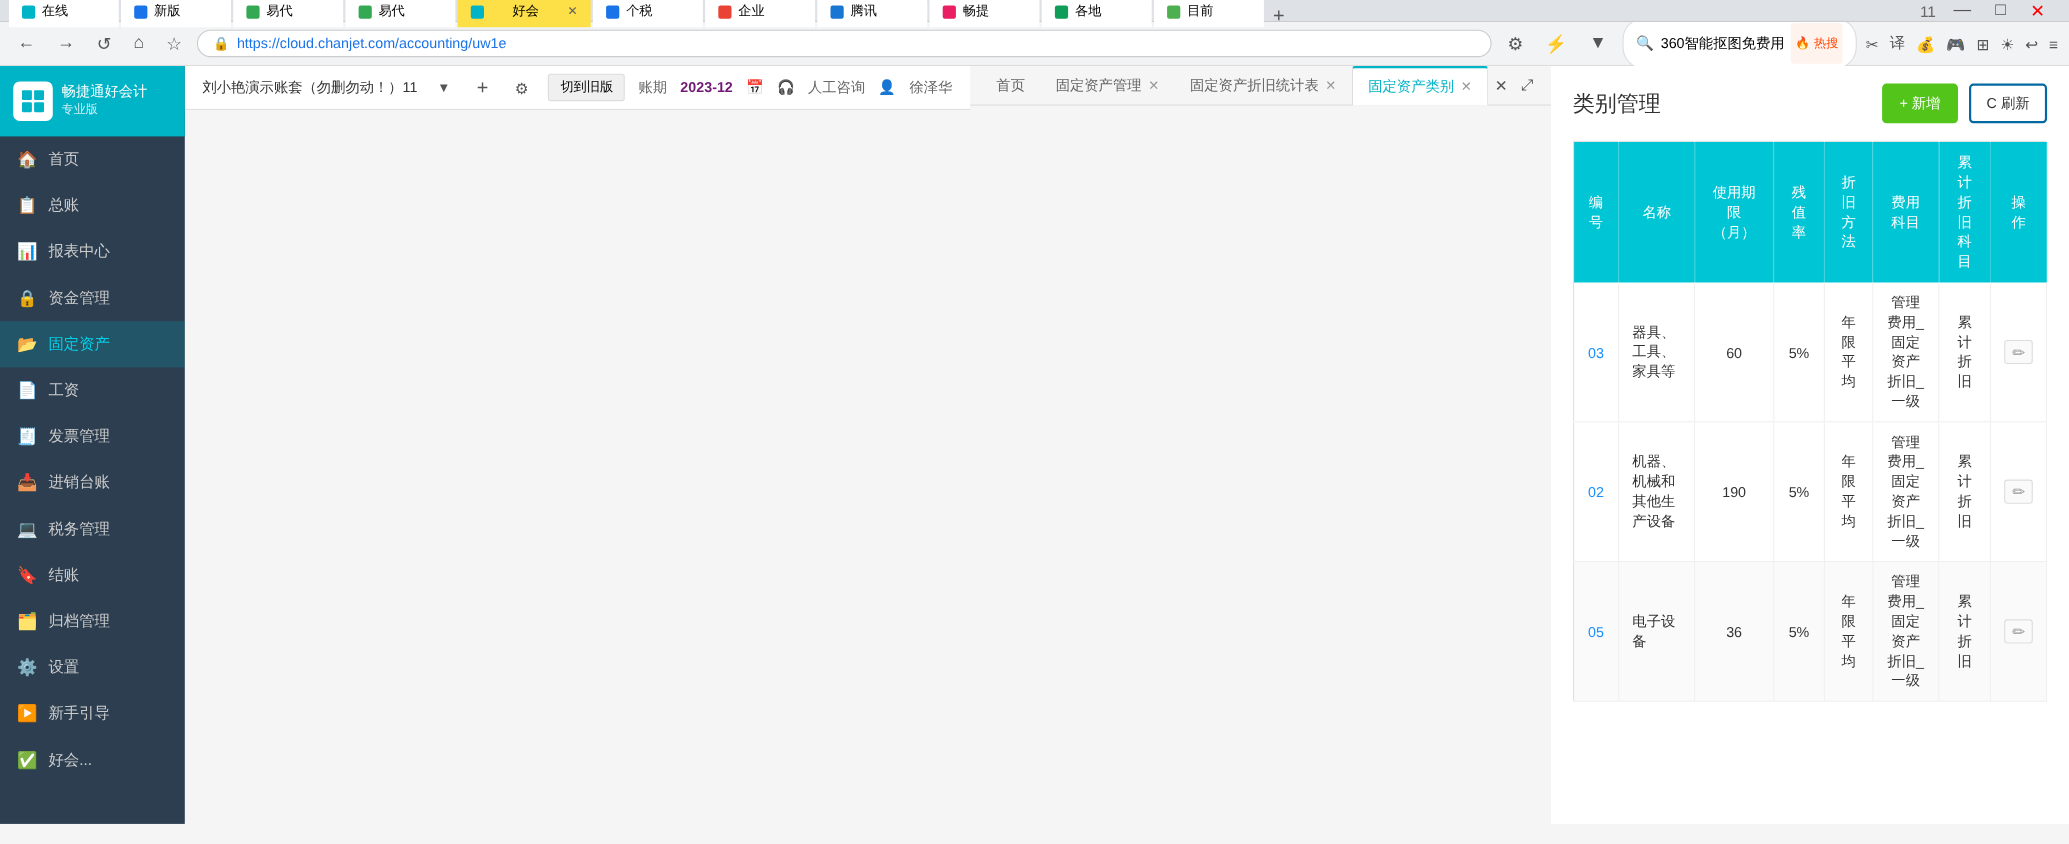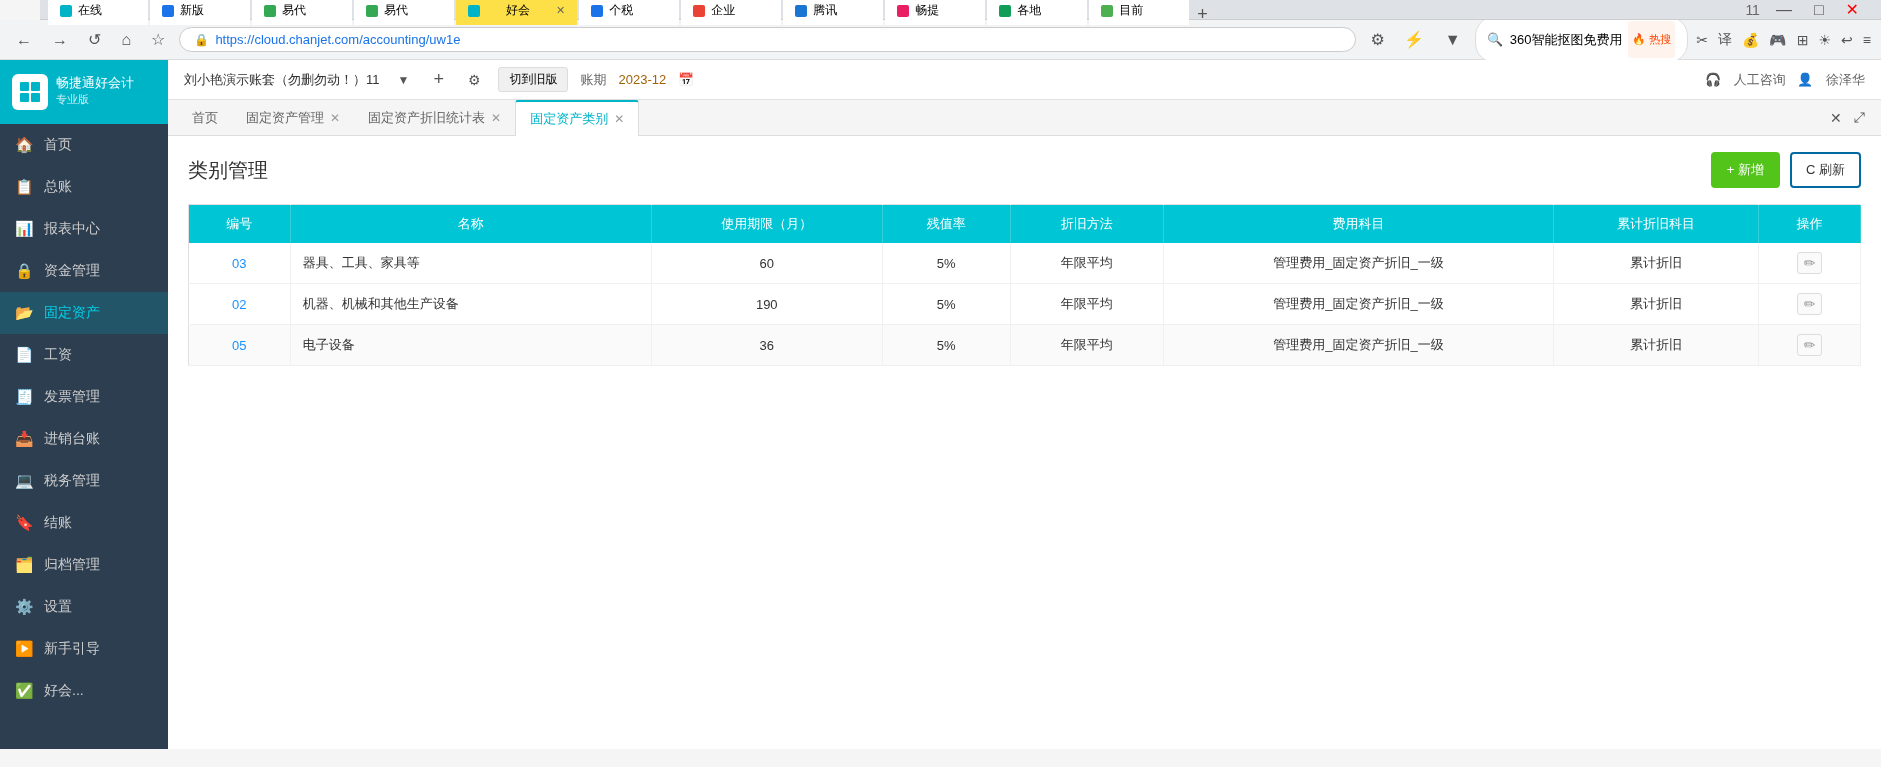--- a/index.html
+++ b/index.html
@@ -1,19 +1,19 @@
 <!DOCTYPE html>
 <html><head>
   <meta charset="utf-8">
   <style>
     * { margin: 0; padding: 0; box-sizing: border-box; }
     body { font-family: 'Microsoft YaHei', sans-serif; font-size: 13px; background: #f5f5f5; overflow: hidden; }
 
     
-    .browser-chrome { background: #dee1e6; height: 20px; display: flex; align-items: center; padding: 0 8px; gap: 4px; border-bottom: 1px solid #ccc; margin-left: 40px; }
+    .browser-chrome { background: #dee1e6; height: 20px; display: flex; align-items: center; padding: 0 8px; gap: 4px; border-bottom: 1px solid #ccc; }
     .browser-tab { background: #fff; border-radius: 6px 6px 0 0; padding: 6px 12px; font-size: 12px; display: flex; align-items: center; gap: 6px; min-width: 100px; max-width: 150px; white-space: nowrap; overflow: hidden; text-overflow: ellipsis; cursor: pointer; }
     .browser-tab.active { background: #fde047; gap: 26px; }
     .browser-tab .tab-close { color: #666; font-size: 11px; cursor: pointer; }
 
     .browser-nav { background: #f1f3f4; height: 40px; display: flex; align-items: center; padding: 0 10px; gap: 8px; border-bottom: 1px solid #ddd; }
     .nav-btn { background: none; border: none; cursor: pointer; color: #555; font-size: 16px; padding: 4px 6px; border-radius: 4px; }
     .address-bar { flex: 1; background: #fff; border: 1px solid #ccc; border-radius: 20px; padding: 4px 14px; font-size: 13px; color: #1a73e8; display: flex; align-items: center; gap: 6px; }
     .address-lock { color: #188038; font-size: 12px; }
     .address-text { color: #1a73e8; font-size: 13px; }
     .search-bar { background: #fff; border: 1px solid #ddd; border-radius: 20px; padding: 4px 12px; font-size: 13px; display: flex; align-items: center; gap: 6px; min-width: 200px; }
@@ -31,27 +31,27 @@
     .logo-sub { font-size: 11px; color: rgba(255,255,255,0.8); }
     .sidebar-menu { flex: 1; overflow-y: auto; }
     .menu-item { display: flex; align-items: center; gap: 10px; padding: 12px 16px; cursor: pointer; color: #ccc; font-size: 14px; }
     .menu-item.active { background: rgba(0,180,200,0.2); color: #00d0e8; }
     .menu-icon { width: 18px; height: 18px; display: flex; align-items: center; justify-content: center; font-size: 15px; }
 
     
     .top-bar { background: #fff; border-bottom: 1px solid #e0e0e0; padding: 6px 16px; display: flex; align-items: center; gap: 12px; height: 40px; }
     .top-user { font-size: 13px; color: #333; }
     .period-label { font-size: 13px; color: #666; }
-    .period-value { color: #a16207; font-weight: 400; }
+    .period-value { color: #701a75; font-weight: 700; }
     .top-btn { background: #f0f0f0; border: 1px solid #ddd; border-radius: 3px; padding: 3px 10px; font-size: 12px; cursor: pointer; }
     .top-right { margin-left: auto; display: flex; align-items: center; gap: 12px; color: #666; font-size: 13px; }
     .calendar-icon { color: #666; cursor: pointer; }
 
     
-    .main-content { flex: 1; display: flex; flex-direction: column; overflow: hidden; }
+    .main-content { flex: 1; display: flex; flex-direction: row; overflow: hidden; }
 
     
     .tab-bar { background: #f5f5f5; border-bottom: 1px solid #ddd; display: flex; align-items: center; padding: 0 10px; height: 36px; }
     .page-tab { padding: 8px 14px; font-size: 13px; cursor: pointer; color: #666; border-radius: 3px 3px 0 0; display: flex; align-items: center; gap: 6px; }
     .page-tab.active { background: #fff; color: #00b4c8; border-top: 2px solid #00b4c8; border-left: 1px solid #ddd; border-right: 1px solid #ddd; }
     .page-tab .tab-x { color: #999; font-size: 12px; cursor: pointer; }
 
     
     .page-area { flex: 1; background: #fff; padding: 16px 20px; overflow-y: auto; }
     .page-title-bar { display: flex; align-items: center; justify-content: space-between; margin-bottom: 16px; }

